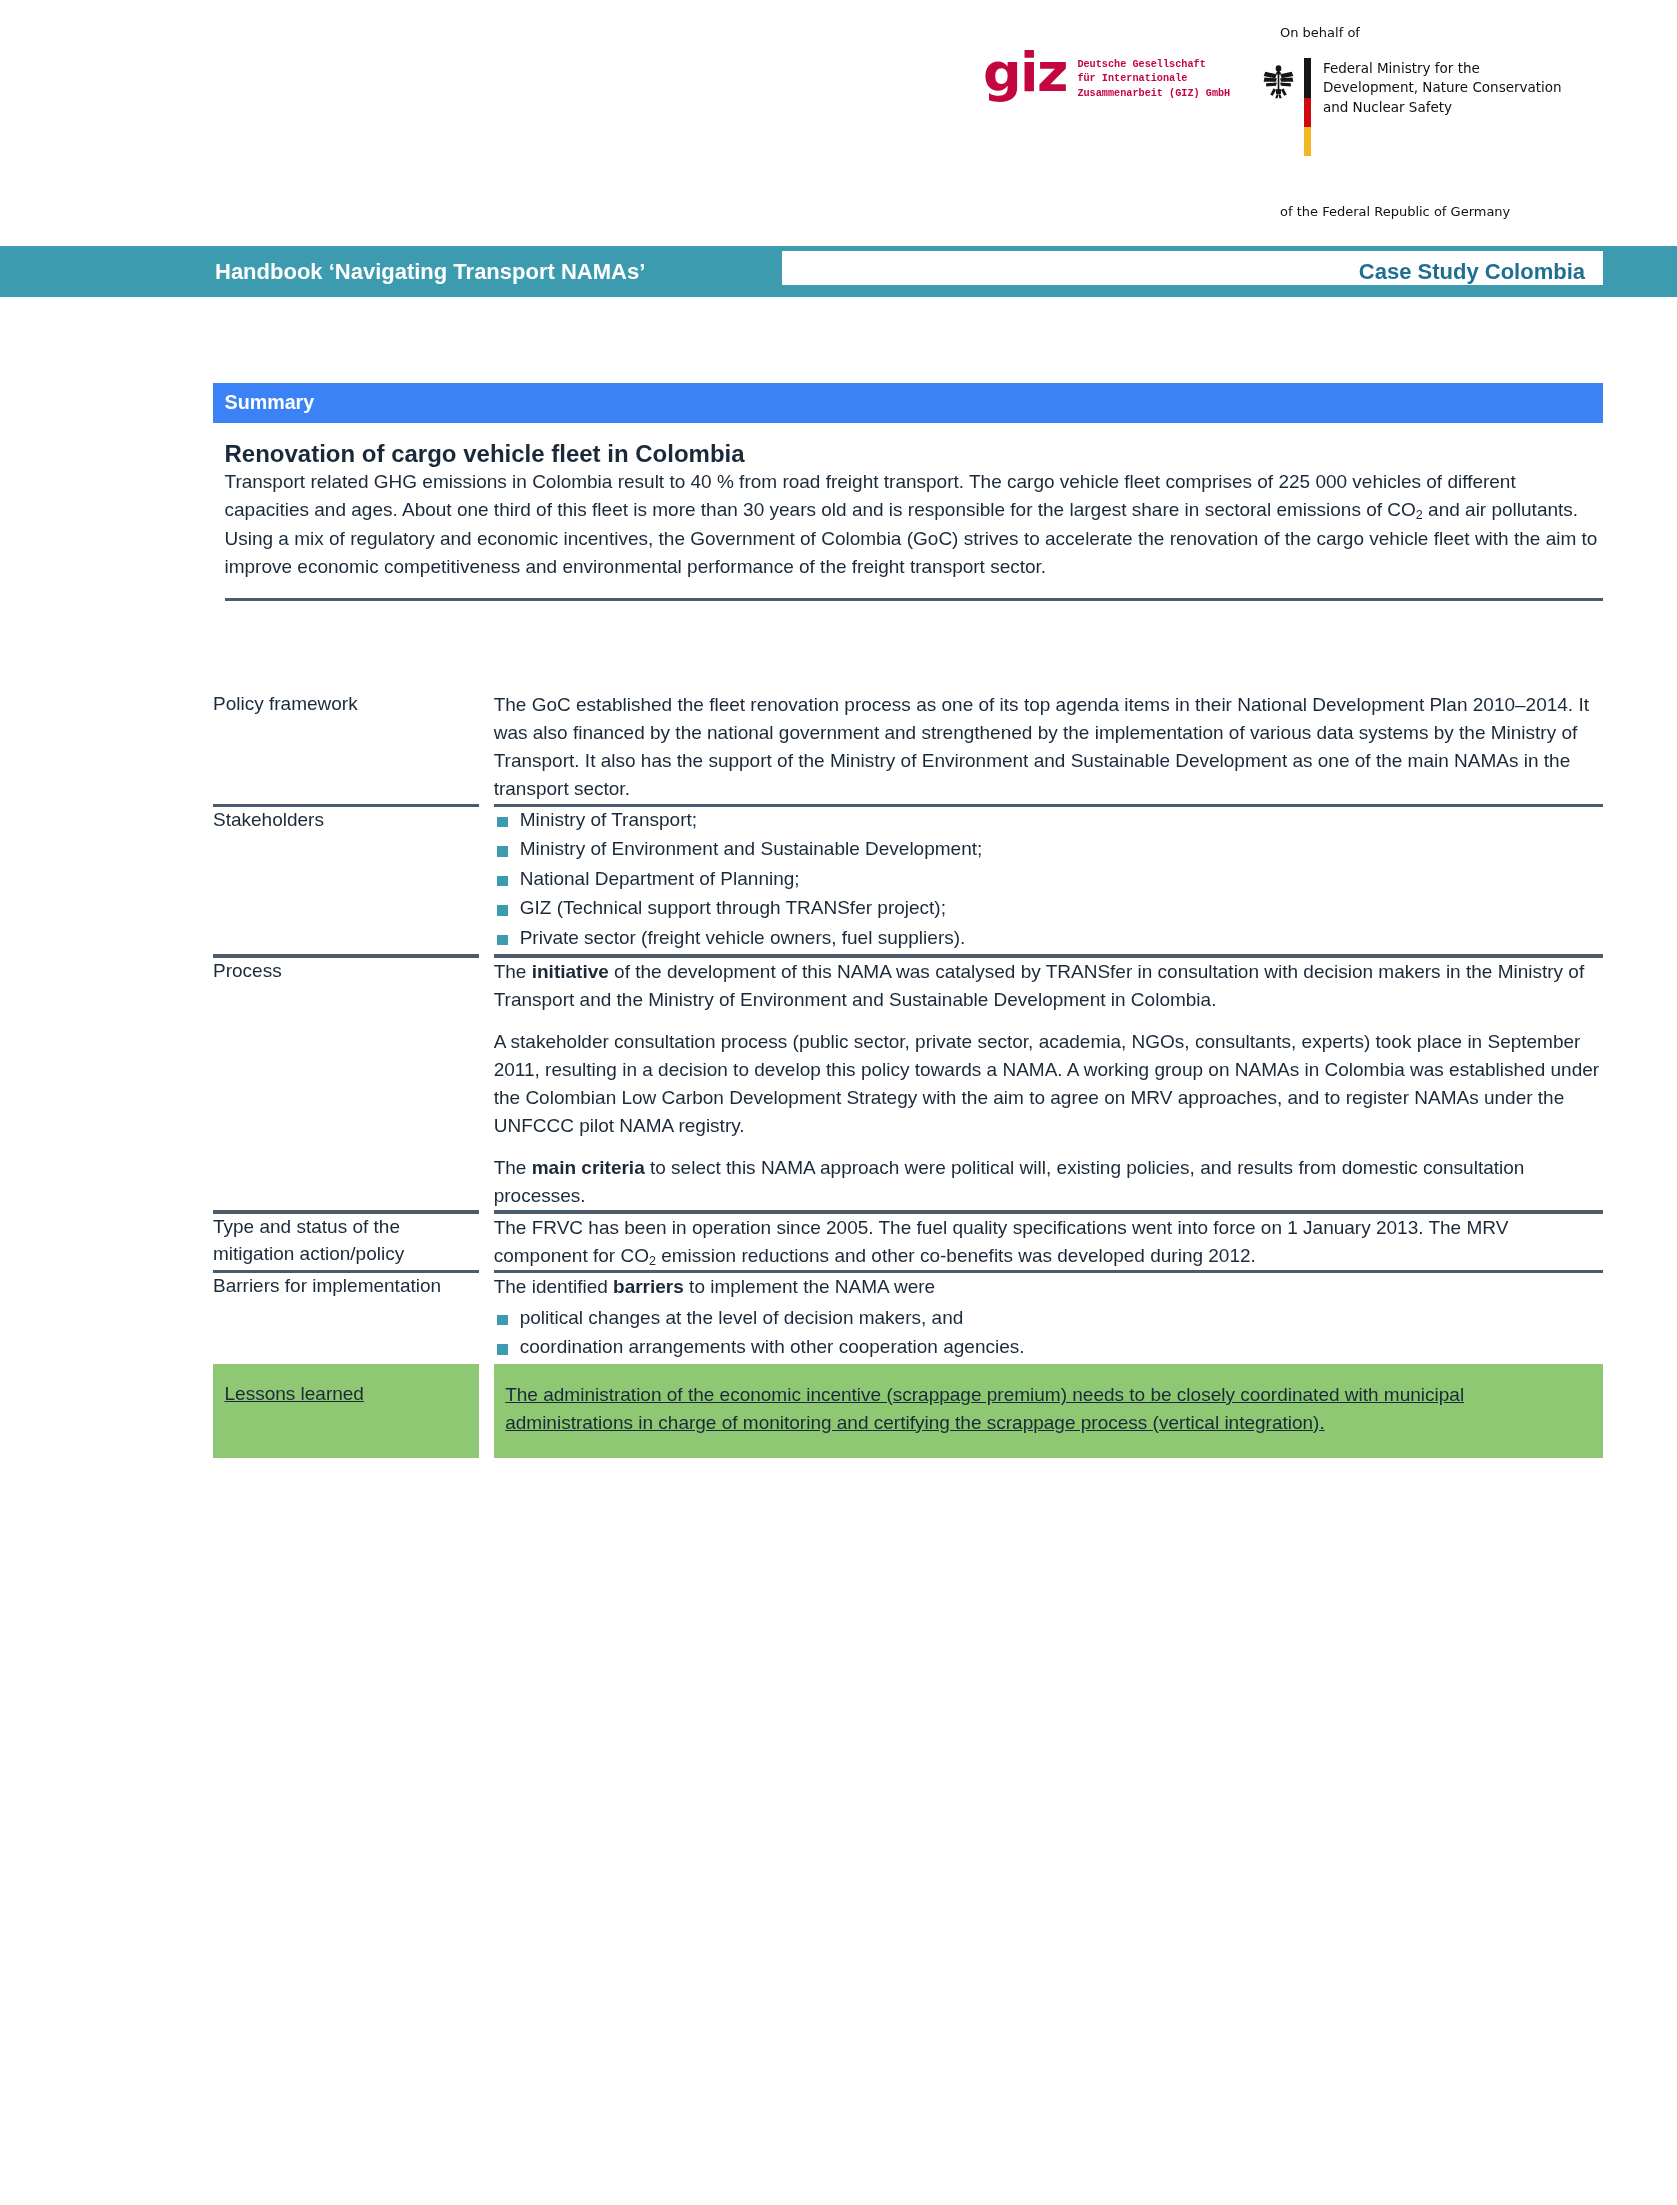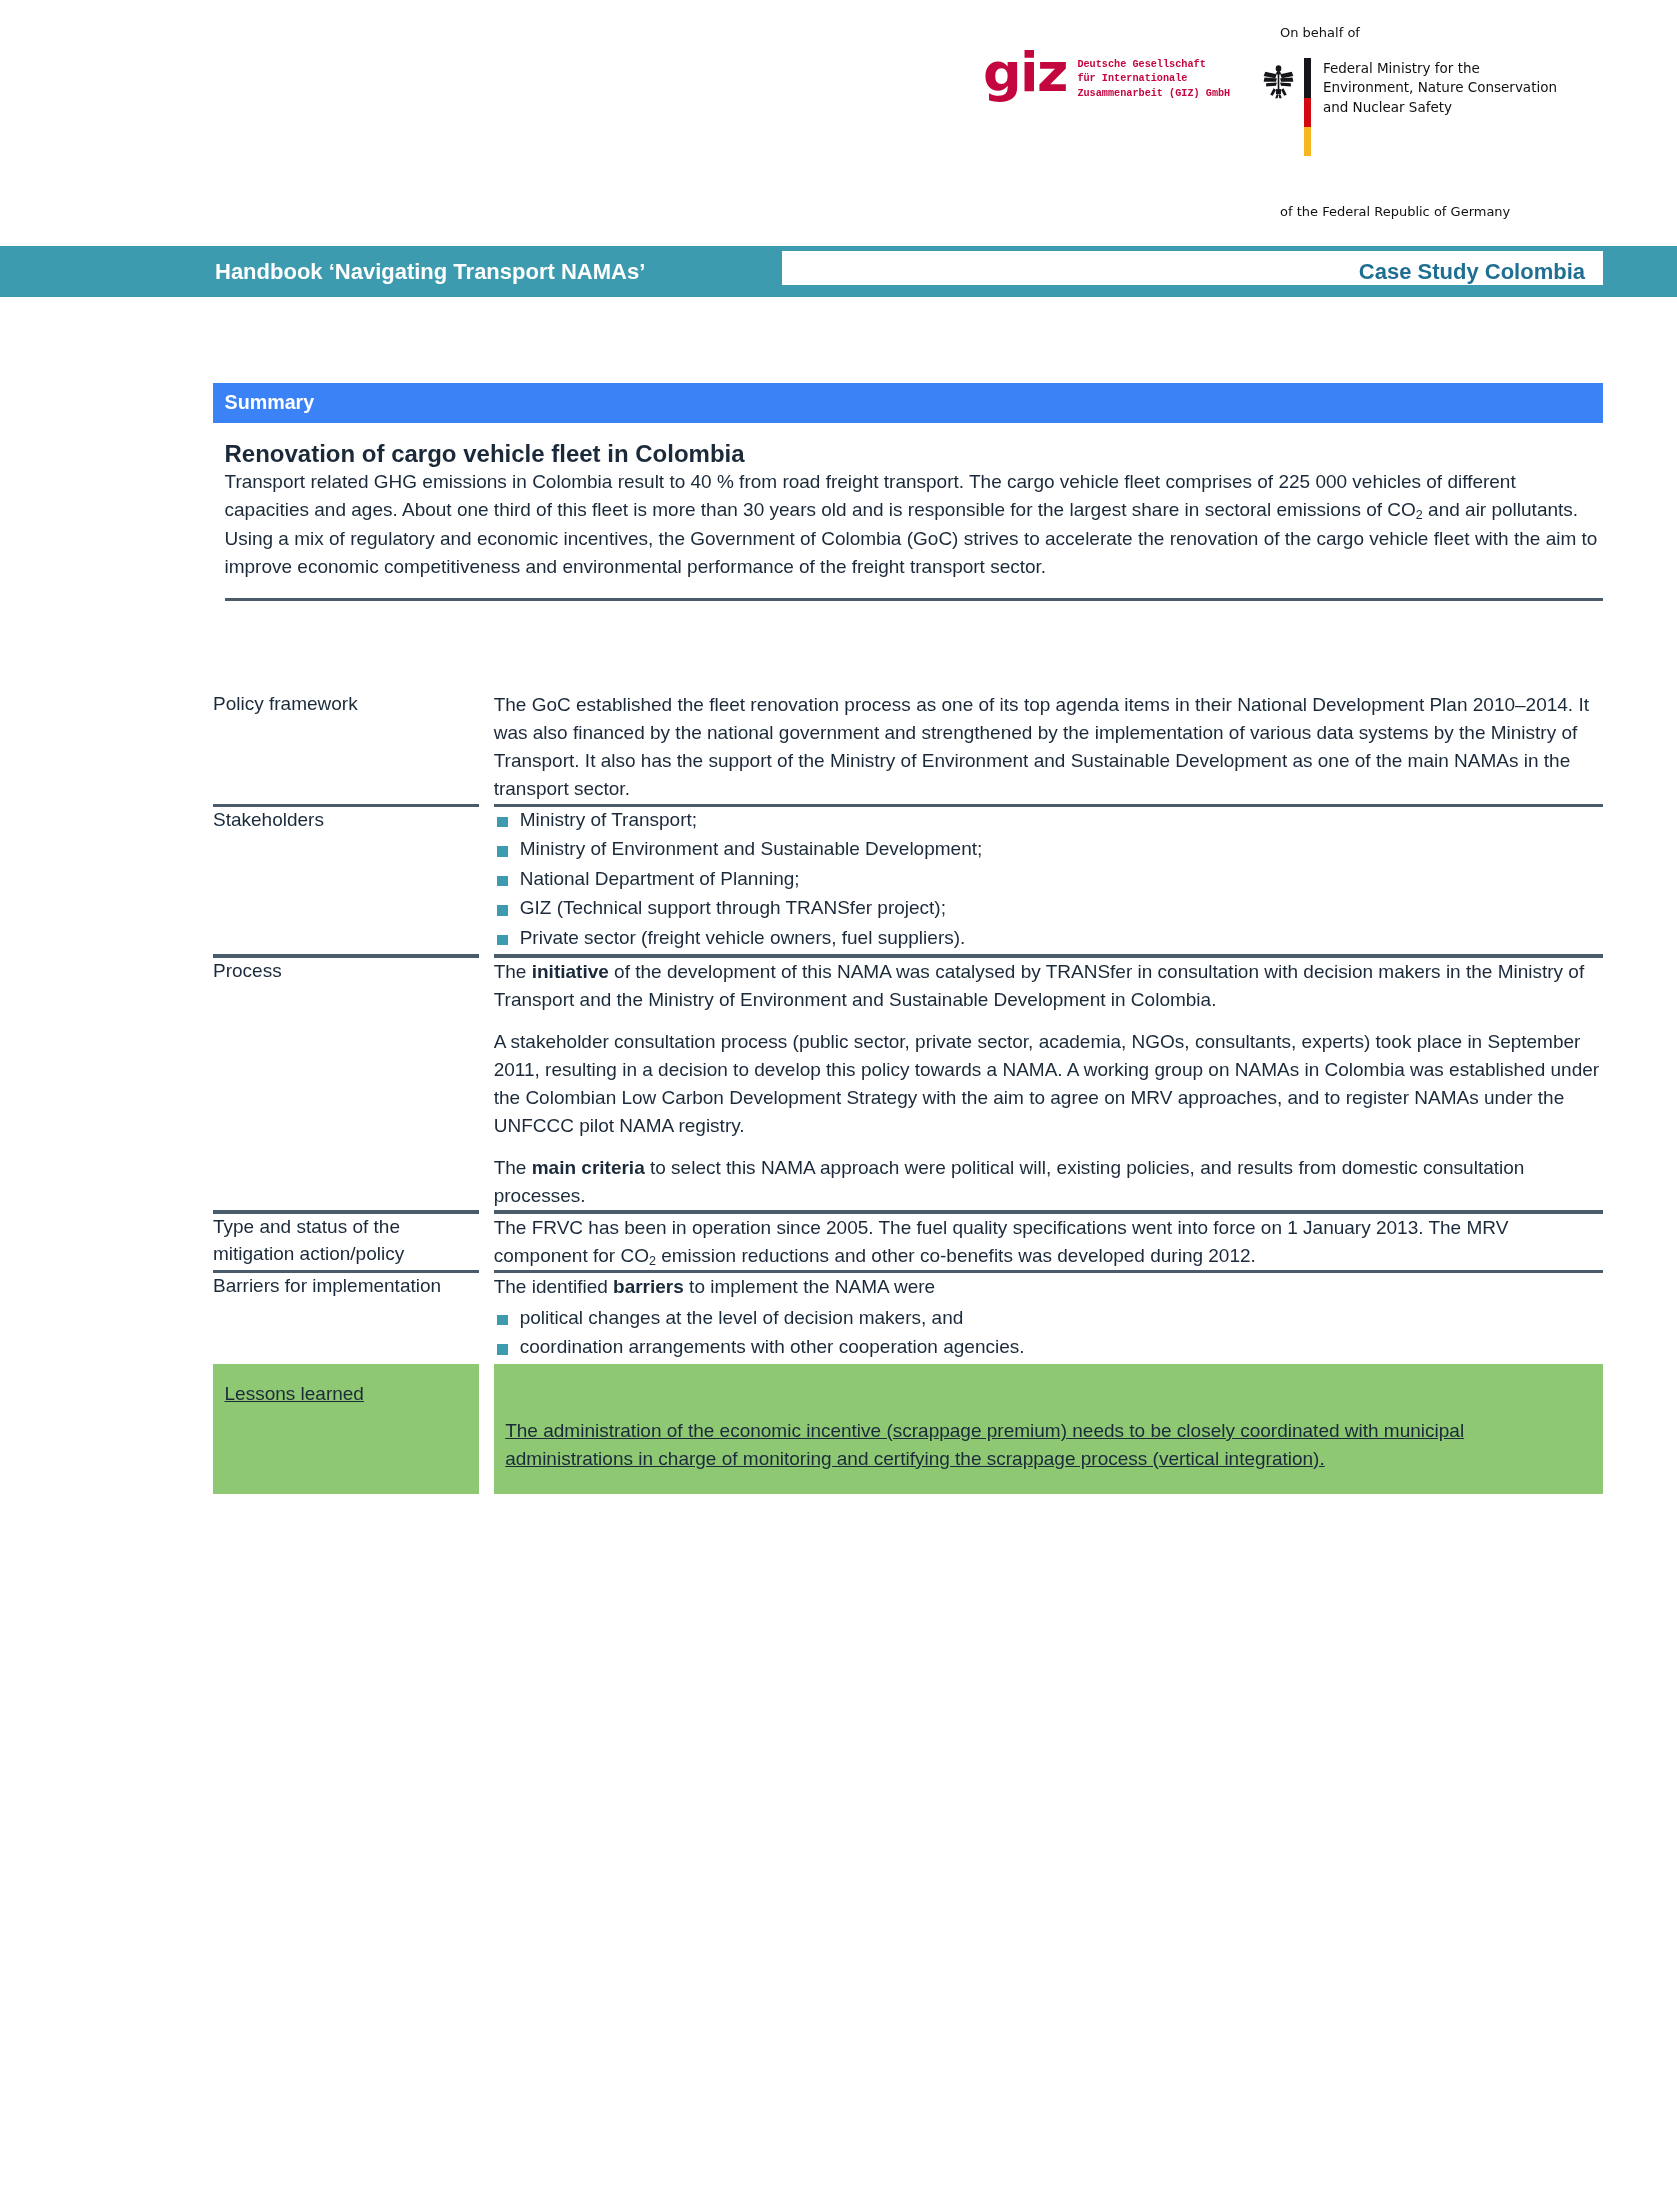--- a/index.html
+++ b/index.html
@@ -197,21 +197,20 @@
     color: #1b2a3a;
     padding: 14px 11.5px 16.4px 11.5px;
     box-sizing: border-box;
   }
   .cell-content {
     font-size: 19px;
     line-height: 1.48;
     color: #1b2a3a;
     padding: 14px 0 16.4px 0;
     box-sizing: border-box;
-    margin-top: 36px;
   }
   .cell-content p {
     margin: 0 0 14px 0;
   }
   .cell-content p:last-child {
     margin-bottom: 0;
   }
   .rule-cell {
     height: 3.3px;
     padding: 0;
@@ -293,21 +292,21 @@
           <path d="M22 26 L35 27 L35 31 L23 30 Z"></path>
           <path d="M14 33 L10 41 L13 42 L17 35 Z"></path>
           <path d="M26 33 L30 41 L27 42 L23 35 Z"></path>
           <path d="M17 34 h6 v6 h-6 z"></path>
           <path d="M18 40 L16 45 h3 l1-4 z"></path>
           <path d="M22 40 L24 45 h-3 l-1-4 z"></path>
         </g>
       </svg>
       <div class="flagbar"></div>
       <div class="bmu-text">Federal Ministry for the
-Environment, Nature Conservation
+Development, Nature Conservation
 and Nuclear Safety</div>
     </div>
     <div class="federal-rep">of the Federal Republic of Germany</div>
   </div>
 </div>
 
 <div class="title-band">
   <div class="band-left-text">Handbook ‘Navigating Transport NAMAs’</div>
   <div class="band-white-box">
     <div class="band-right-text">Case Study Colombia</div>

